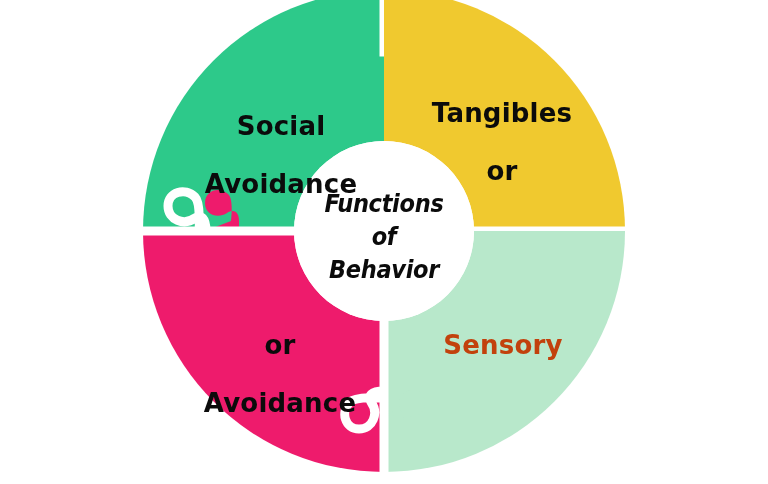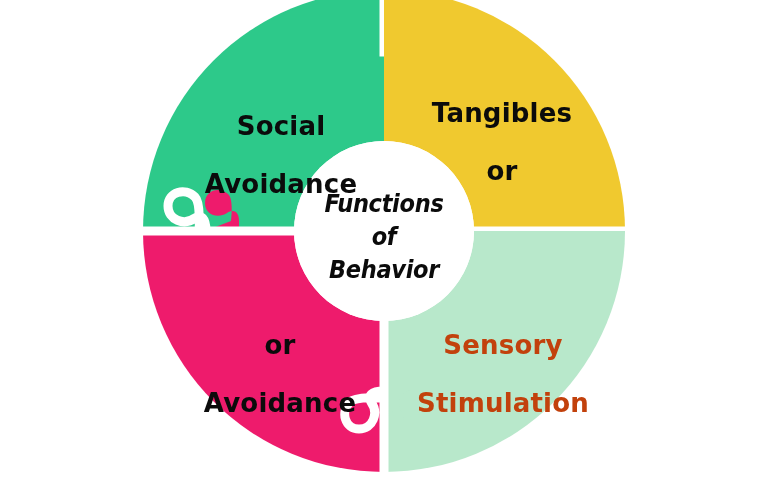--- a/index.html
+++ b/index.html
@@ -169,21 +169,20 @@
     <span>or</span>
   </div>
 
   <div class="quad-label" id="label-escape" style="color: rgb(11, 11, 11);">
     <span>or</span>
     <span>Avoidance</span>
   </div>
 
   <div class="quad-label" id="label-sensory" style="color: #c2410c;">
     <span>Sensory</span>
-    <span>Stimulation</span>
   </div>
 
   <div id="center-label" style="color: rgb(11, 11, 11);">
     <span>Functions</span>
     <span>of</span>
     <span>Behavior</span>
   </div>
 
 </div>
 

